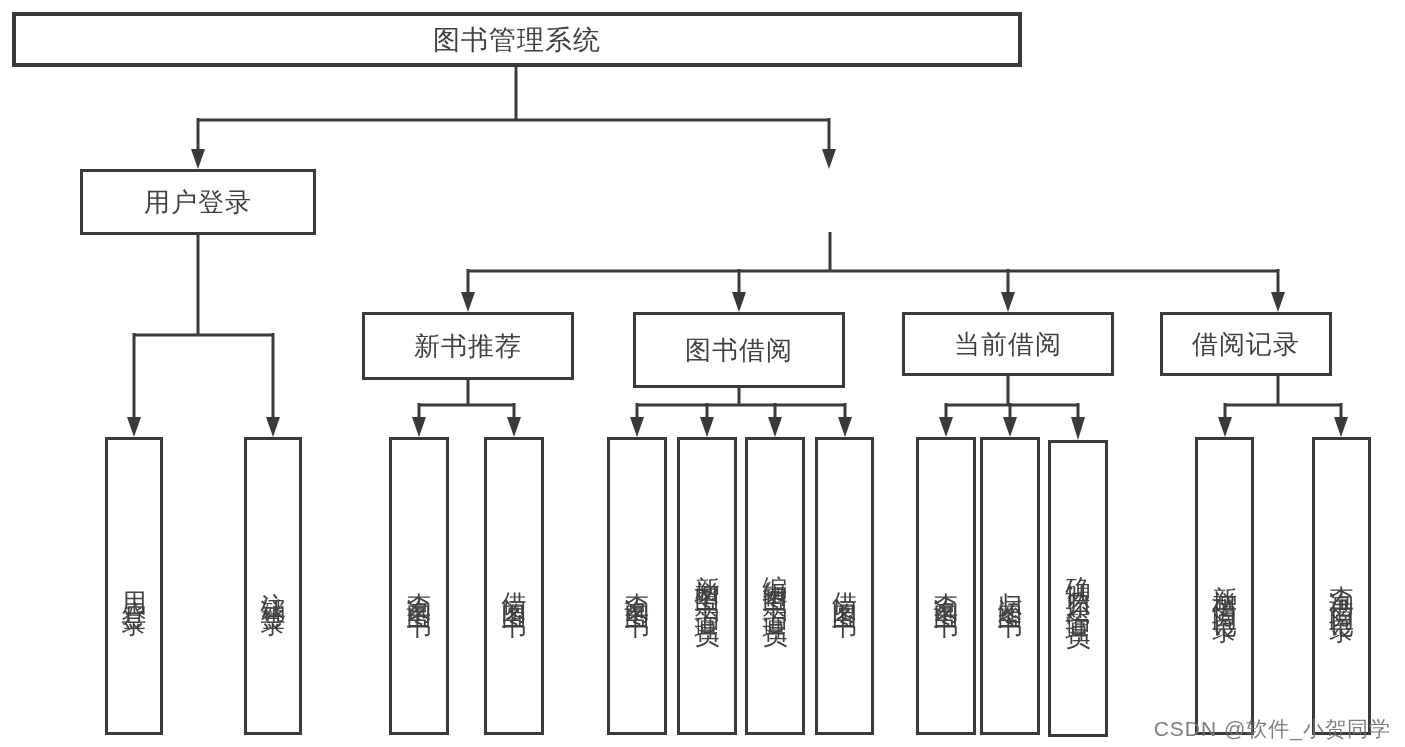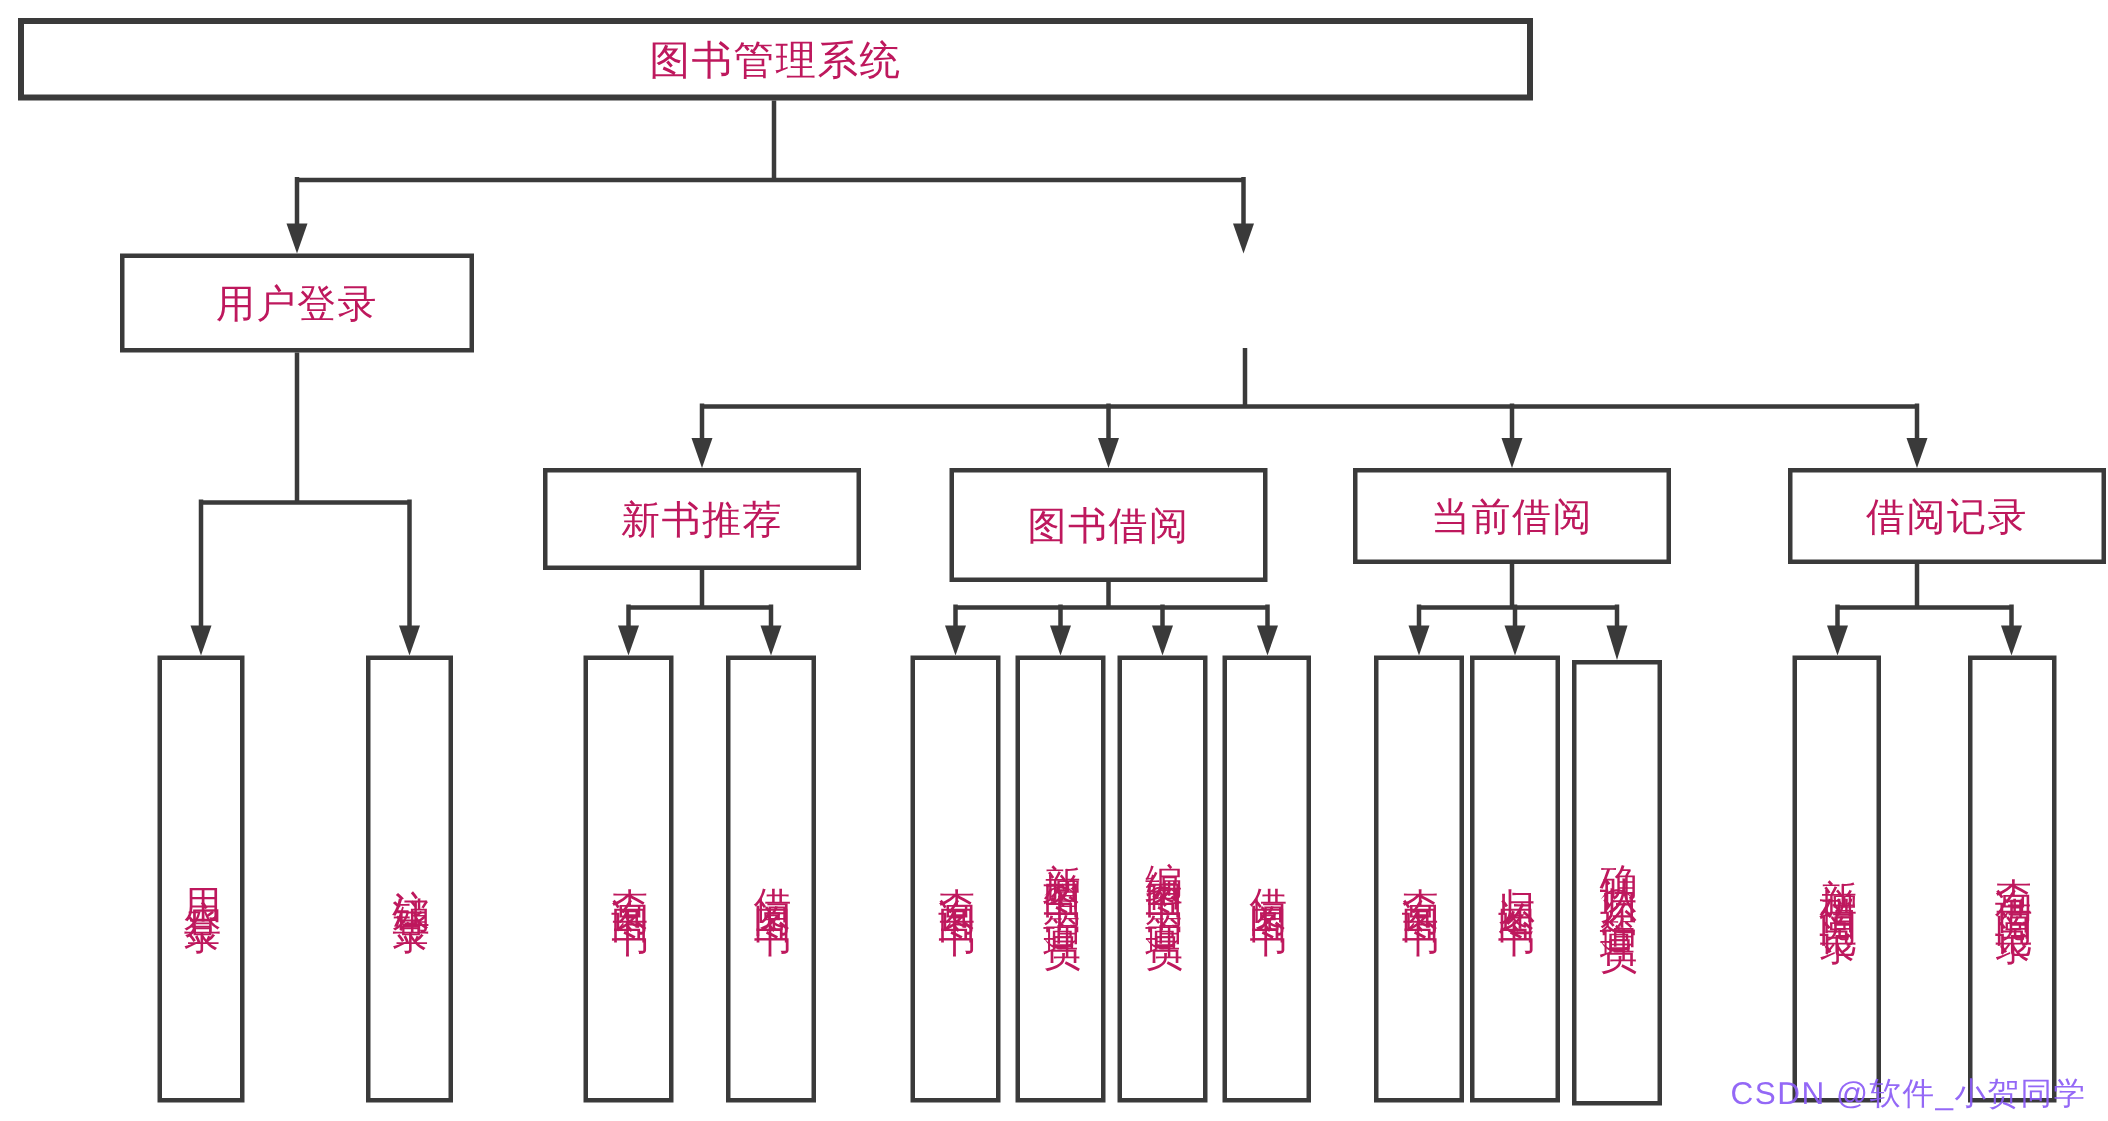--- a/index.html
+++ b/index.html
@@ -3,21 +3,21 @@
 <meta charset="utf-8">
 <style>
   html,body{margin:0;padding:0;background:#ffffff;}
   .stage{
     position:relative;width:1405px;height:747px;background:#ffffff;
     font-family:"Liberation Sans",sans-serif;overflow:hidden;
   }
   .connectors{position:absolute;left:0;top:0;width:1405px;height:747px;}
   .node{
     position:absolute;box-sizing:border-box;border:3px solid #3a3a3a;background:#ffffff;
-    display:flex;align-items:center;justify-content:center;color:#be185d;
+    display:flex;align-items:center;justify-content:center;color:#404040;
   }
   .node.root{border-width:4px;}
   .h-label{font-size:26px;letter-spacing:1px;white-space:nowrap;}
   .root .h-label{font-size:27px;}
   .leaf .v-label{
     writing-mode:vertical-rl;text-orientation:mixed;
     font-size:25px;letter-spacing:7px;line-height:1;white-space:nowrap;
   }
   .watermark{
     position:absolute;right:14px;bottom:4px;font-size:21px;letter-spacing:1px;
@@ -117,21 +117,21 @@
 
   <div class="node" style="left:362px;top:312px;width:212px;height:68px">
     <span class="h-label">新书推荐</span>
   </div>
   <div class="node" style="left:633px;top:312px;width:212px;height:76px">
     <span class="h-label">图书借阅</span>
   </div>
   <div class="node" style="left:902px;top:312px;width:212px;height:64px">
     <span class="h-label">当前借阅</span>
   </div>
-  <div class="node" style="left:1192px;top:312px;width:212px;height:64px">
+  <div class="node" style="left:1160px;top:312px;width:172px;height:64px">
     <span class="h-label">借阅记录</span>
   </div>
 
   <div class="node leaf" style="left:105px;top:437px;width:58px;height:298px">
     <span class="v-label">用户登录</span>
   </div>
   <div class="node leaf" style="left:244px;top:437px;width:58px;height:298px">
     <span class="v-label">注销登录</span>
   </div>
 
@@ -165,15 +165,15 @@
     <span class="v-label">确认归还（管理员）</span>
   </div>
 
   <div class="node leaf" style="left:1195px;top:437px;width:59px;height:298px">
     <span class="v-label">新增借阅记录</span>
   </div>
   <div class="node leaf" style="left:1312px;top:437px;width:59px;height:298px">
     <span class="v-label">查询借阅记录</span>
   </div>
 
-  <div class="watermark" style="color: #8b5cf6;">CSDN @软件_小贺同学</div>
+  <div class="watermark" style="color: #737373;">CSDN @软件_小贺同学</div>
 
 </div>
 
 </body></html>

